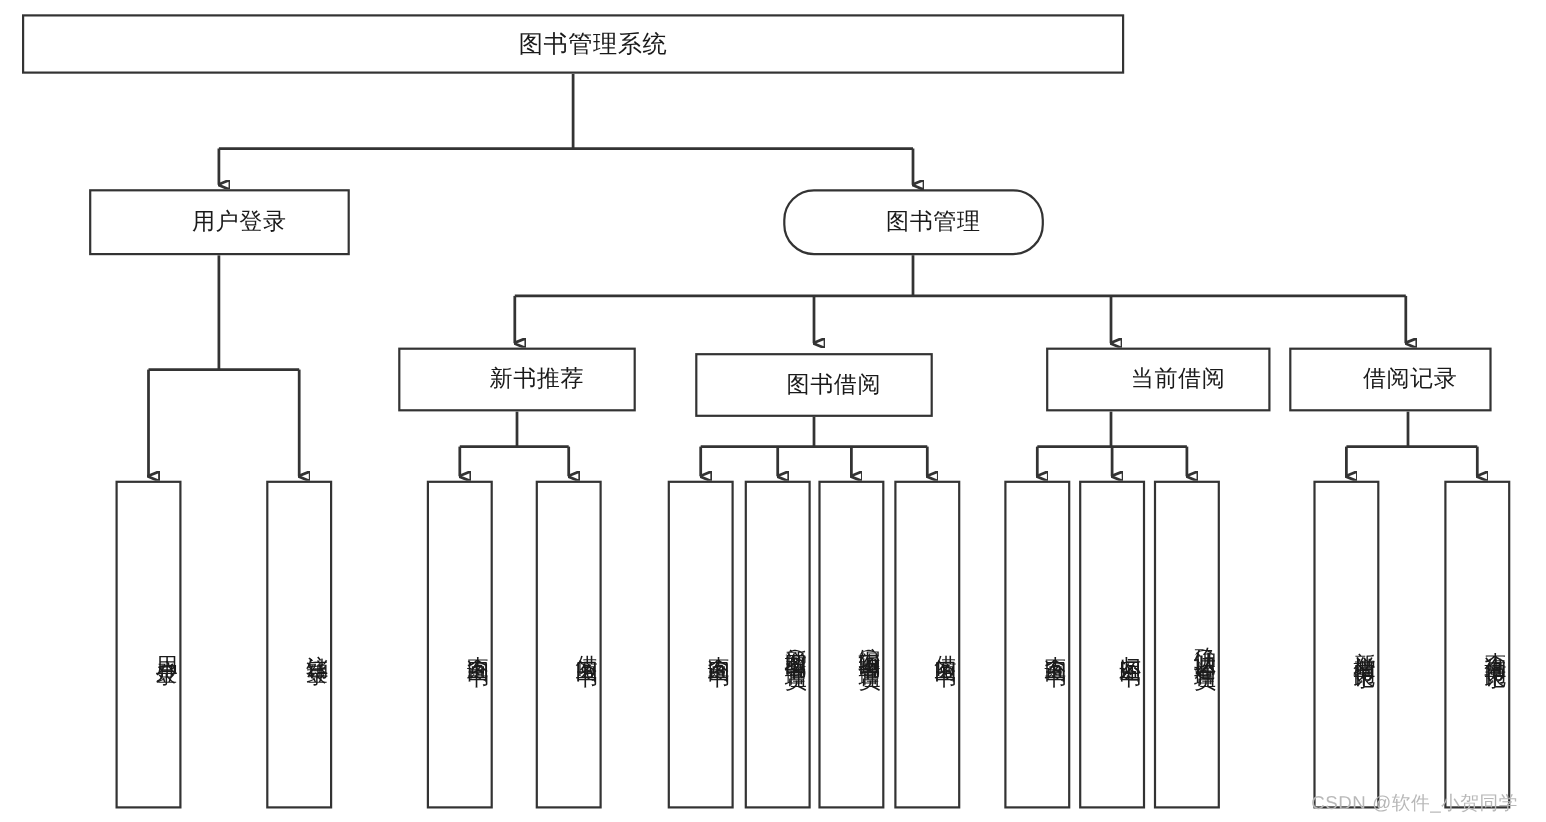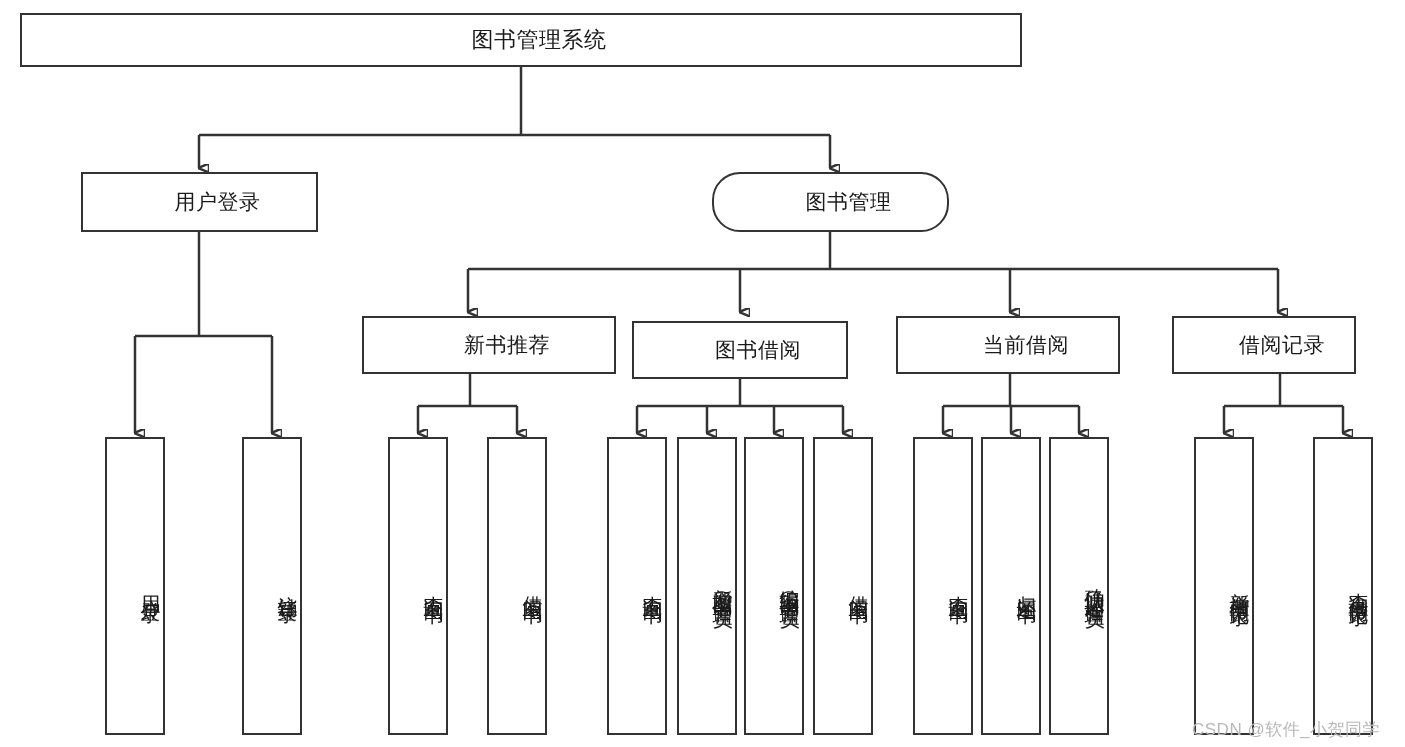--- a/index.html
+++ b/index.html
@@ -118,23 +118,23 @@
     <path d="M1224,406 L1343,406"></path>
     <path d="M1224,406 L1224,433" marker-end="url(#arrow)"></path>
     <path d="M1343,406 L1343,433" marker-end="url(#arrow)"></path>
   </svg>
 
   <div class="node root" id="n-root" style="left: 20px; top: 13px; width: 1002px; height: 54px;">图书管理系统</div>
 
   <div class="node" id="n-l1-0" style="left: 81px; top: 172px; width: 237px; height: 60px;">用户登录</div>
   <div class="node" id="n-l1-1" style="left: 712px; top: 172px; width: 237px; height: 60px; border-radius: 28px;">图书管理</div>
 
-  <div class="node" id="n-l2-0" style="left: 362px; top: 316px; width: 254px; height: 58px;">新书推荐</div>
+  <div class="node" id="n-l2-0" style="left: 362px; top: 316px; width: 216px; height: 58px;">新书推荐</div>
   <div class="node" id="n-l2-1" style="left: 632px; top: 321px; width: 216px; height: 58px;">图书借阅</div>
-  <div class="node" id="n-l2-2" style="left: 896px; top: 316px; width: 224px; height: 58px;">当前借阅</div>
+  <div class="node" id="n-l2-2" style="left: 951px; top: 316px; width: 204px; height: 58px;">当前借阅</div>
   <div class="node" id="n-l2-3" style="left: 1172px; top: 316px; width: 184px; height: 58px;">借阅记录</div>
 
   <div class="node leaf" id="n-lf-0" style="left: 105px; top: 437px; width: 60px; height: 298px;">用户登录</div>
   <div class="node leaf" id="n-lf-1" style="left: 242px; top: 437px; width: 60px; height: 298px;">注销登录</div>
   <div class="node leaf" id="n-lf-2" style="left: 388px; top: 437px; width: 60px; height: 298px;">查询图书</div>
   <div class="node leaf" id="n-lf-3" style="left: 487px; top: 437px; width: 60px; height: 298px;">借阅图书</div>
   <div class="node leaf" id="n-lf-4" style="left: 607px; top: 437px; width: 60px; height: 298px;">查询图书</div>
   <div class="node leaf" id="n-lf-5" style="left: 677px; top: 437px; width: 60px; height: 298px;">新增图书（管理员）</div>
   <div class="node leaf" id="n-lf-6" style="left: 744px; top: 437px; width: 60px; height: 298px;">编辑图书（管理员）</div>
   <div class="node leaf" id="n-lf-7" style="left: 813px; top: 437px; width: 60px; height: 298px;">借阅图书</div>

